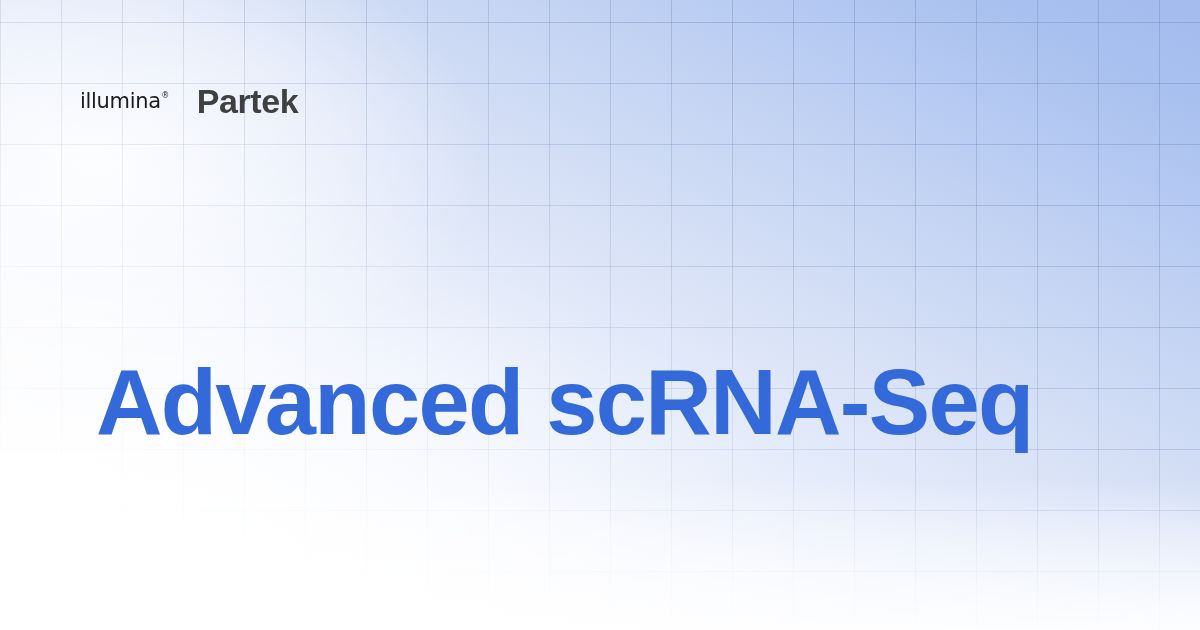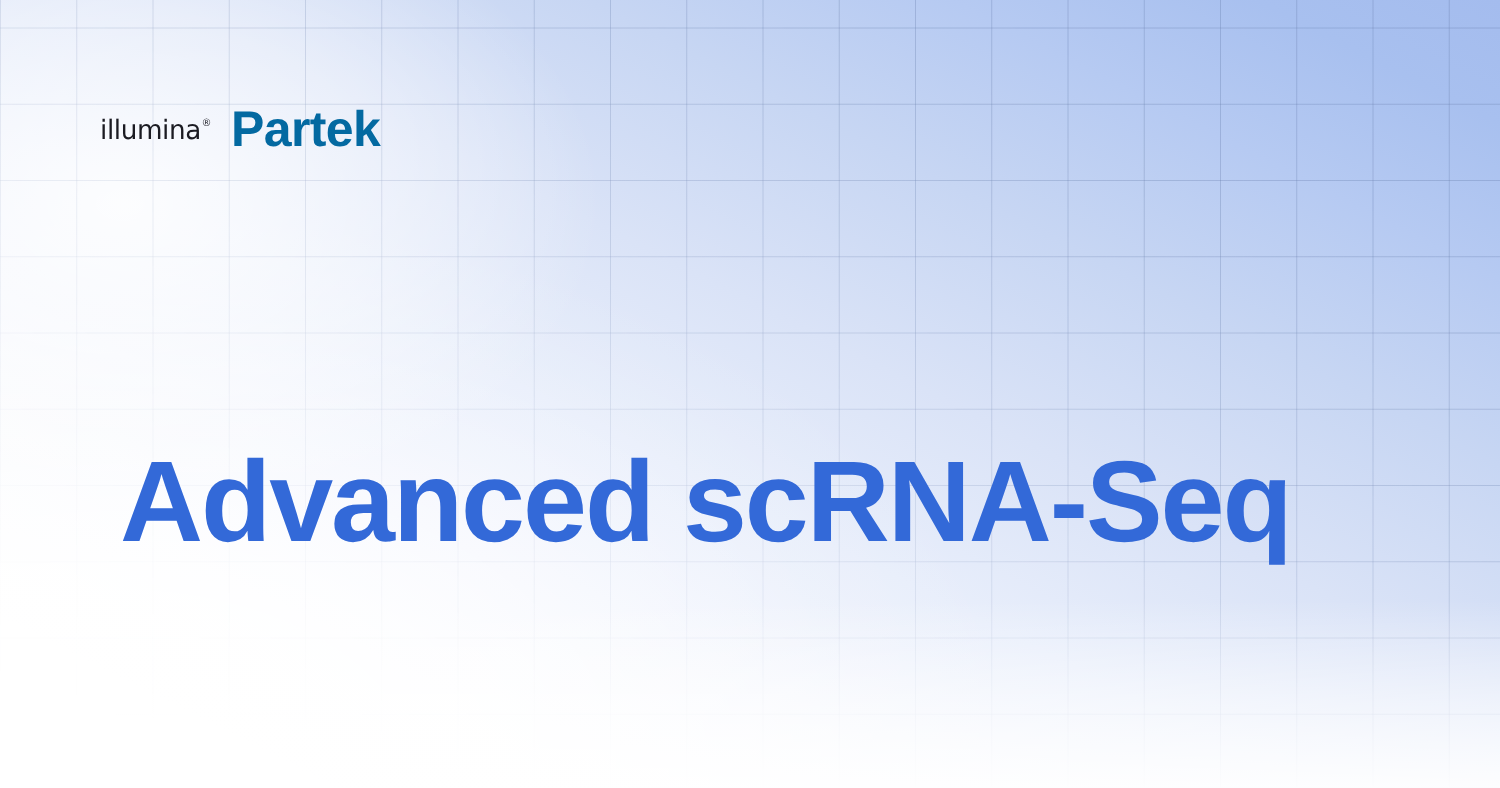--- a/index.html
+++ b/index.html
@@ -127,21 +127,21 @@
     z-index: 5;
   }
 
   
   .logo-lockup {
     position: absolute;
     left: 80px;
     top: 84px;
     display: flex;
     align-items: center;
-    gap: 16px;
+    gap: 28px;
   }
 
   .illumina-mark {
     font-family: "DejaVu Sans", sans-serif;
     font-size: 21px;
     font-weight: 400;
     line-height: 1;
     letter-spacing: -0.015em;
     color: #1b1b22;
     position: relative;
@@ -153,25 +153,25 @@
     vertical-align: super;
     letter-spacing: 0;
     position: relative;
     top: -2px;
     left: 0.5px;
     color: #2a2a32;
   }
 
   .partek-mark {
     font-family: "Liberation Sans", sans-serif;
-    font-size: 40px;
+    font-size: 34px;
     font-weight: 700;
     line-height: 1;
     letter-spacing: -0.012em;
-    color: #0369a1;
+    color: #404040;
   }
 
   
   .headline {
     position: absolute;
     left: 84px;
     top: 344px;
     width: 1070px;
     margin: 12px;
     font-family: "Liberation Sans", sans-serif;

